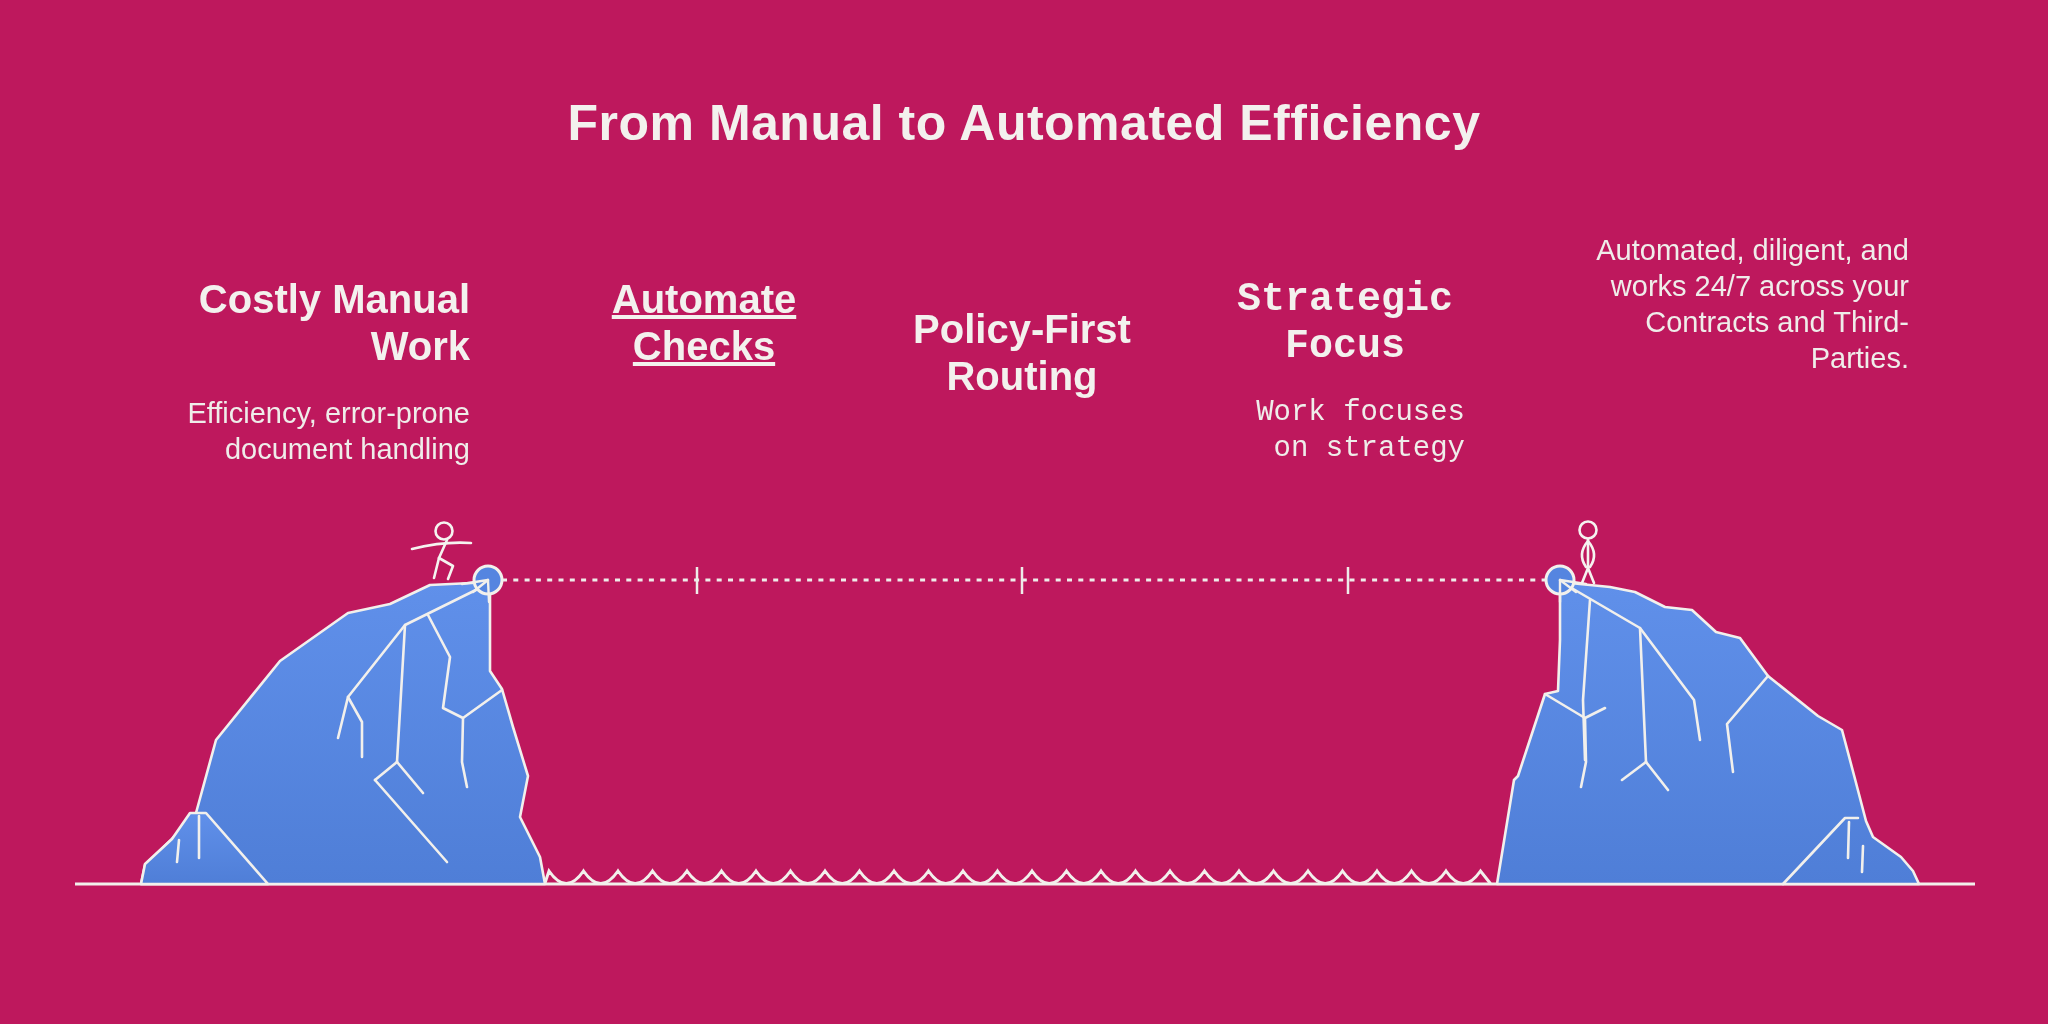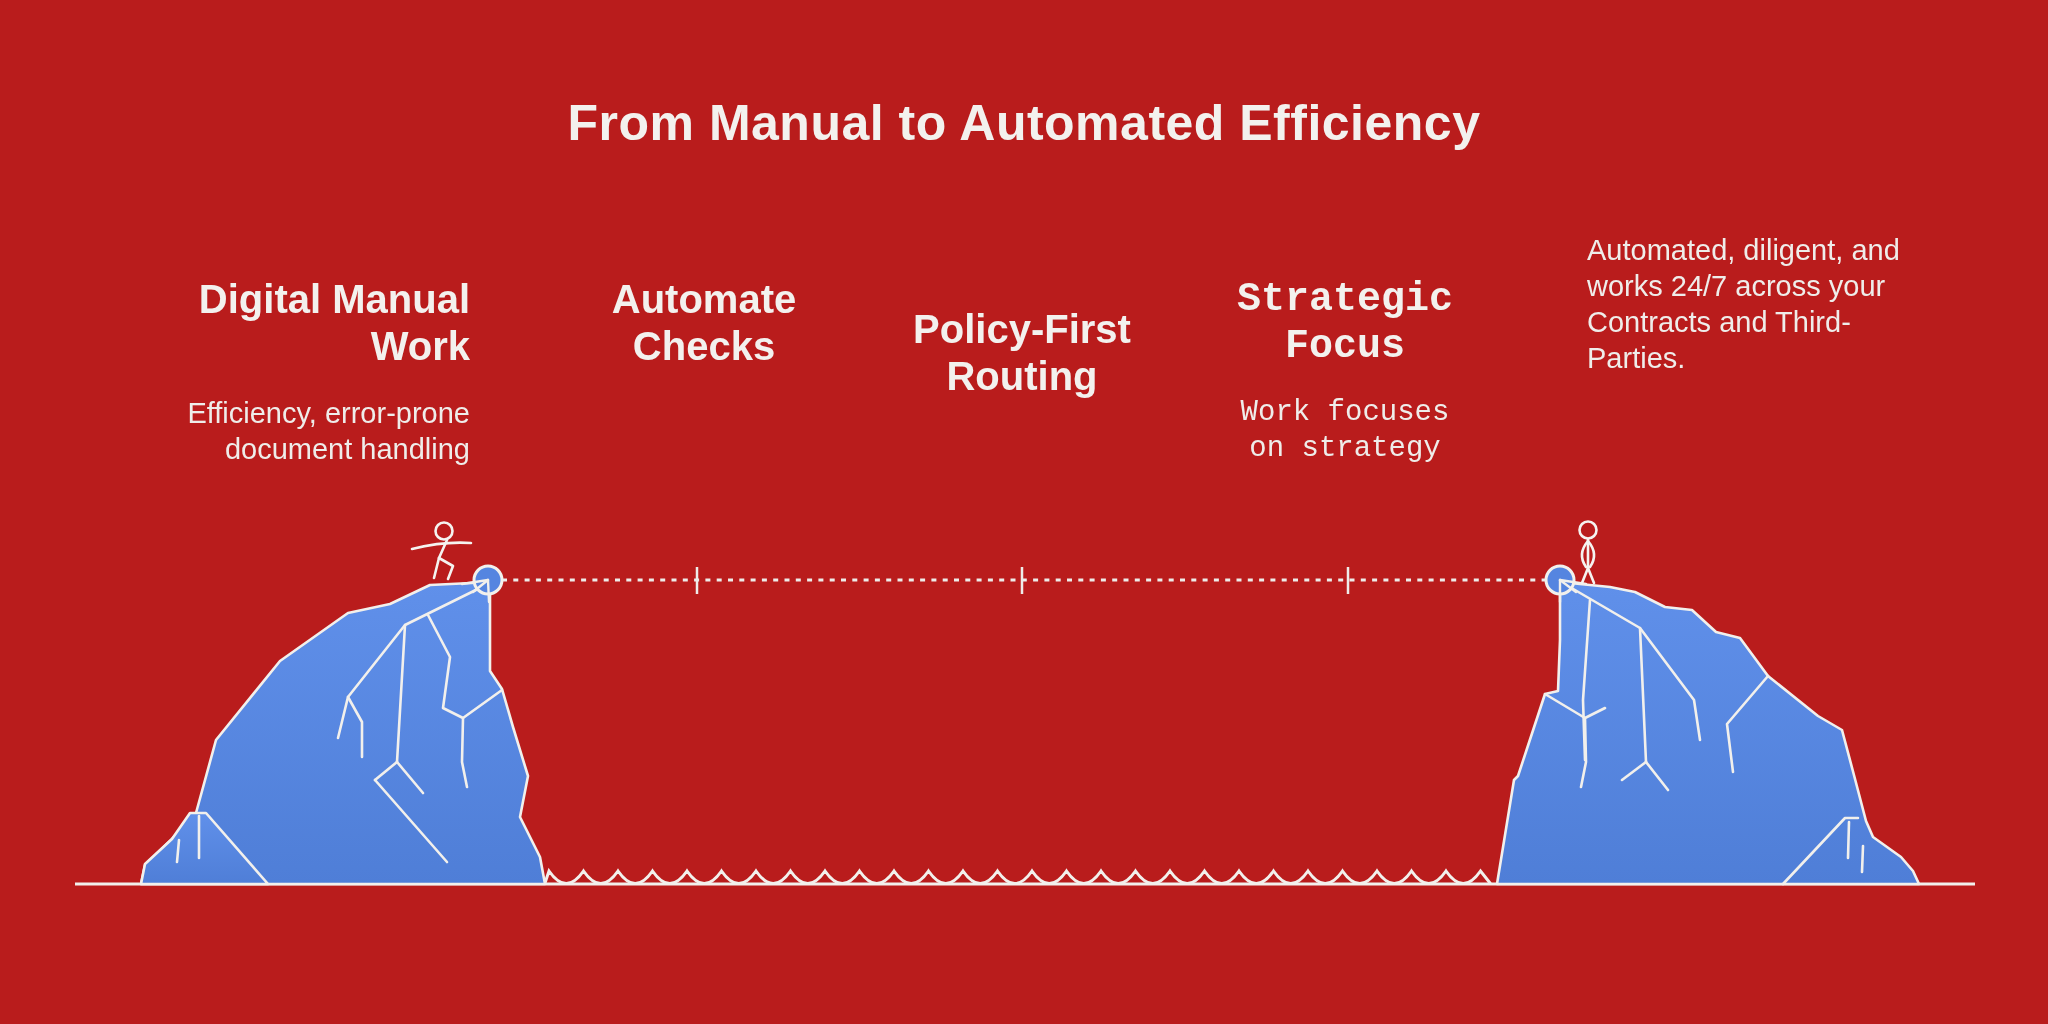--- a/index.html
+++ b/index.html
@@ -1,52 +1,52 @@
 <!DOCTYPE html>
 <html><head>
 <meta charset="utf-8">
 <style>
   html,body{margin:0;padding:0;background:#1f1f1f;}
   .canvas{
     position:relative;
     width:2048px;height:1024px;
-    background:#b91c1c;
+    background:#be185d;
     overflow:hidden;
     font-family:"Liberation Sans", sans-serif;
     color:#f3f1ee;
   }
   .title{
     position:absolute;left:0;right:0;top:97px;
     text-align:center;
     font-size:50px;font-weight:bold;line-height:52px;
     color:#f3f1ee;letter-spacing:.5px;
   }
   .col{position:absolute;}
   .col h2{
     margin:0;font-size:40px;font-weight:bold;line-height:47px;color:#f3f1ee;
   }
   .col p{
-    margin:25px 0 0 0;font-size:29px;line-height:36px;color:#efedea;
+    margin:25px 0 0 0;font-size:29px;line-height:36px;color:#efedea;text-align:right;
   }
   .col-1{left:140px;width:330px;top:276px;text-align:right;}
-  .col-2{left:584px;width:240px;top:276px;text-align:center;}
+  .col-2{left:584px;width:240px;top:276px;text-align:center;text-decoration:underline;}
   .col-3{left:892px;width:260px;top:306px;text-align:center;}
   .col-4{left:1225px;width:240px;top:276px;text-align:center;font-family:Liberation Mono, monospace;}
   .col-5{left:1587px;width:322px;top:207px;text-align:left;}
   svg.scene{position:absolute;left:0;top:0;}
 </style>
 </head>
 <body>
 
 <div class="canvas">
 
   <div class="title">From Manual to Automated Efficiency</div>
 
   <div class="col col-1">
-    <h2>Digital Manual Work</h2>
+    <h2>Costly Manual Work</h2>
     <p>Efficiency, error-prone document handling</p>
   </div>
 
   <div class="col col-2">
     <h2>Automate Checks</h2>
   </div>
 
   <div class="col col-3">
     <h2>Policy-First Routing</h2>
   </div>

